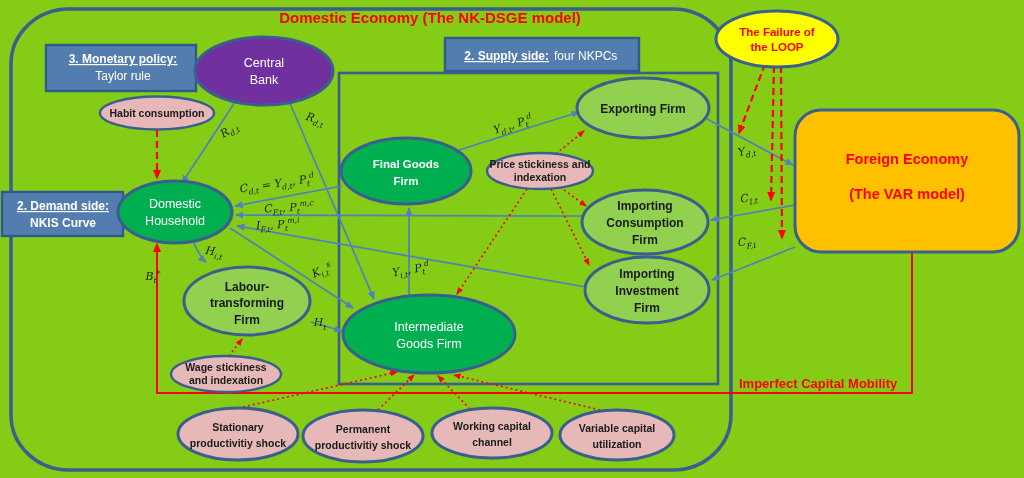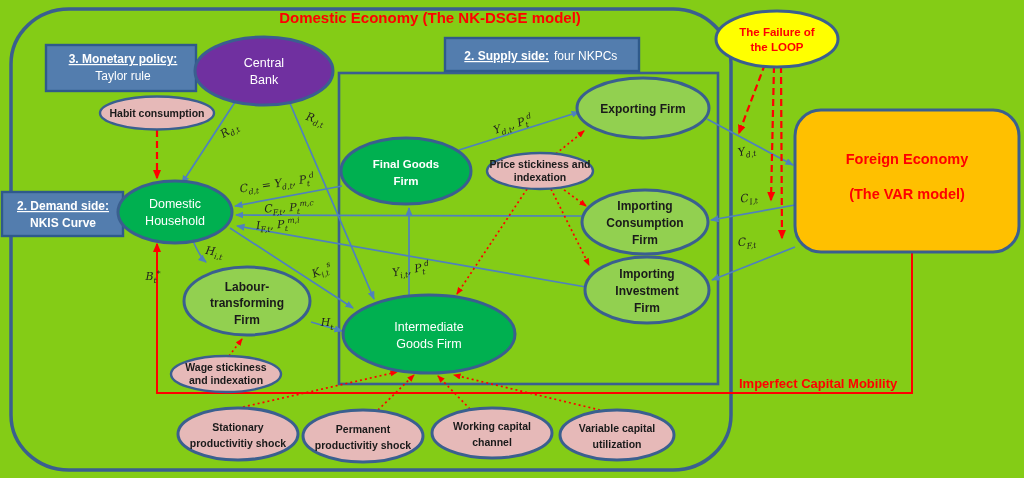--- a/index.html
+++ b/index.html
@@ -170,19 +170,19 @@
 </svg>
 
 <div class="mlabel" style="left:230px;top:131px;--r:-32deg">R<sub>d,t</sub></div>
 <div class="mlabel" style="left:315px;top:120px;--r:18deg">R<sub>d,t</sub></div>
 <div class="mlabel" style="left:277px;top:184px;--r:-8deg">C<sub>d,t</sub> = Y<sub>d,t</sub>, P<sub>t</sub><sup>d</sup></div>
 <div class="mlabel" style="left:289px;top:208px;--r:-3deg">C<sub>F,t</sub>, P<sub>t</sub><sup>m,c</sup></div>
 <div class="mlabel" style="left:278px;top:225px;--r:-3deg">I<sub>F,t</sub>, P<sub>t</sub><sup>m,i</sup></div>
 <div class="mlabel" style="left:214px;top:253px;--r:10deg">H<sub>i,t</sub></div>
 <div class="mlabel" style="left:153px;top:277px;--r:0deg">B<sub>t</sub><sup>*</sup></div>
 <div class="mlabel" style="left:322px;top:271px;--r:-22deg">K<sub>i,t</sub><sup>s</sup></div>
-<div class="mlabel" style="left:327px;top:324px;--r:0deg">H<sub>t</sub></div>
+<div class="mlabel" style="left:320px;top:324px;--r:0deg">H<sub>t</sub></div>
 <div class="mlabel" style="left:411px;top:270px;--r:-10deg">Y<sub>i,t</sub>, P<sub>t</sub><sup>d</sup></div>
 <div class="mlabel" style="left:513px;top:125px;--r:-17deg">Y<sub>d,t</sub>, P<sub>t</sub><sup>d</sup></div>
 <div class="mlabel" style="left:747px;top:152px;--r:-12deg">Y<sub>d,t</sub></div>
 <div class="mlabel" style="left:749px;top:199px;--r:-10deg">C<sub>I,t</sub></div>
 <div class="mlabel" style="left:747px;top:243px;--r:-6deg">C<sub>F,t</sub></div>
 </div>
 
 </body></html>

